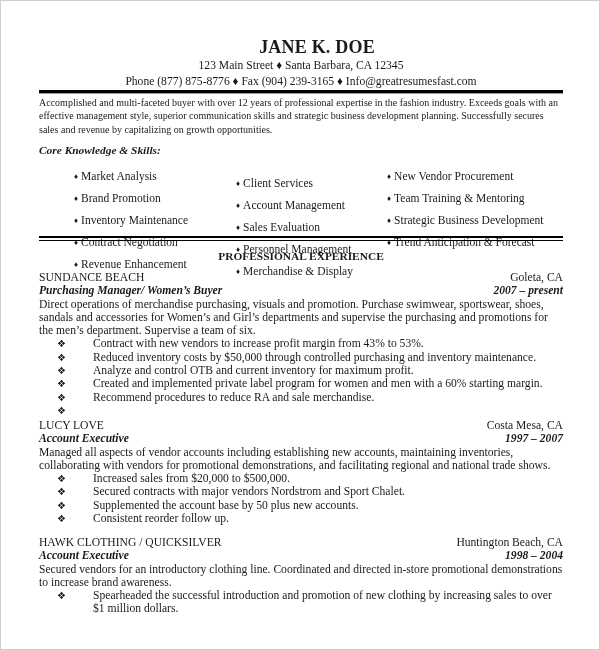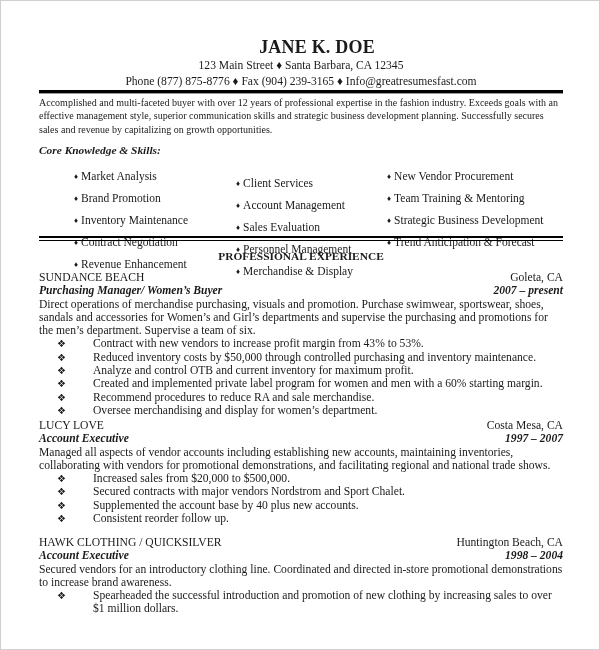--- a/index.html
+++ b/index.html
@@ -123,38 +123,38 @@
         <span class="left title-b">Purchasing Manager/ Women’s Buyer</span>
         <span class="right dates-b">2007 – present</span>
       </div>
       <div class="desc">Direct operations of merchandise purchasing, visuals and promotion.  Purchase swimwear, sportswear, shoes, sandals and accessories for Women’s and Girl’s departments and supervise the purchasing and promotions for the men’s department.  Supervise a team of six.</div>
       <ul class="bullets">
         <li><span class="bul">❖</span><span>Contract with new vendors to increase profit margin from 43% to 53%.</span></li>
         <li><span class="bul">❖</span><span>Reduced inventory costs by $50,000 through controlled purchasing and inventory maintenance.</span></li>
         <li><span class="bul">❖</span><span>Analyze and control OTB and current inventory for maximum profit.</span></li>
         <li><span class="bul">❖</span><span>Created and implemented private label program for women and men with a 60% starting margin.</span></li>
         <li><span class="bul">❖</span><span>Recommend procedures to reduce RA and sale merchandise.</span></li>
-        <li><span class="bul">❖</span><span>Oversee merchandising and display for women’s department.</span></li>
+        <li><span class="bul">❖</span></li>
       </ul>
     </div>
 
     <div class="job" style="top:418px;">
       <div class="row">
         <span class="left company">LUCY LOVE</span>
         <span class="right">Costa Mesa, CA</span>
       </div>
       <div class="row">
         <span class="left title-b">Account Executive</span>
         <span class="right dates-b">1997 – 2007</span>
       </div>
       <div class="desc">Managed all aspects of vendor accounts including establishing new accounts, maintaining inventories, collaborating with vendors for promotional demonstrations, and facilitating regional and national trade shows.</div>
       <ul class="bullets">
         <li><span class="bul">❖</span><span>Increased sales from $20,000 to $500,000.</span></li>
         <li><span class="bul">❖</span><span>Secured contracts with major vendors Nordstrom and Sport Chalet.</span></li>
-        <li><span class="bul">❖</span><span>Supplemented the account base by 40 plus new accounts.</span></li>
+        <li><span class="bul">❖</span><span>Supplemented the account base by 50 plus new accounts.</span></li>
         <li><span class="bul">❖</span><span>Consistent reorder follow up.</span></li>
       </ul>
     </div>
 
     <div class="job" style="top:535px;">
       <div class="row">
         <span class="left company">HAWK CLOTHING / QUICKSILVER</span>
         <span class="right">Huntington Beach, CA</span>
       </div>
       <div class="row">

